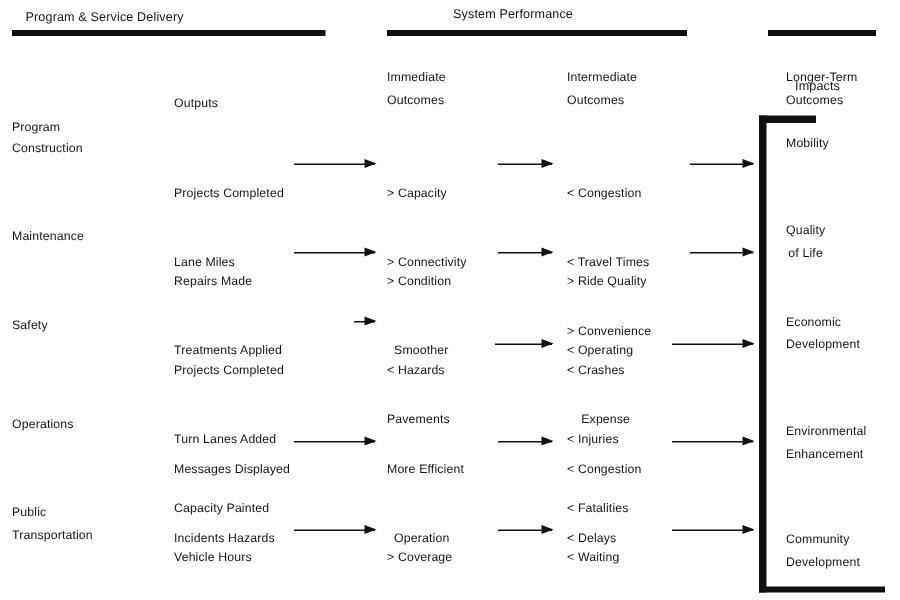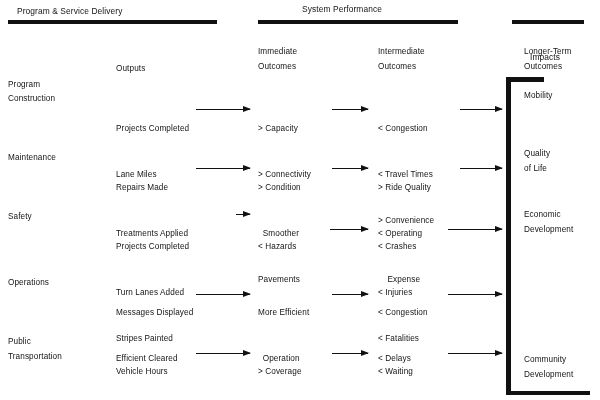--- a/index.html
+++ b/index.html
@@ -126,61 +126,63 @@
     <div>  Smoother</div>
     <div>Pavements</div>
   </div>
   <div class="arrow" style="left:332px; top:167.5px; width:36px;"></div>
   <div class="col-stack" style="left:378px; top:150px;">
     <div>&gt; Ride Quality</div>
     <div>&lt; Operating</div>
     <div>    Expense</div>
   </div>
   <div class="arrow" style="left:460px; top:167.5px; width:42px;"></div>
-  <div class="col-stack" style="left:524px; top:146px;">Quality
+  <div class="col-stack" style="left:524px; top:146px;text-align:center;">Quality
 of Life</div>
 
   <div class="col-stack" style="left:8px; top:209px;">Safety</div>
   <div class="col-stack" style="left:116px; top:209px;">
     <div>Projects Completed</div>
     <div>Turn Lanes Added</div>
-    <div>Stripes Painted</div>
+    <div>Capacity Painted</div>
   </div>
   <div class="arrow" style="left:236px; top:213.5px; width:14px;"></div>
   <div class="col-stack" style="left:258px; top:209px;">
     <div>&lt; Hazards</div>
   </div>
   <div class="arrow" style="left:330px; top:228.5px; width:38px;"></div>
   <div class="col-stack" style="left:378px; top:209px;">
     <div>&lt; Crashes</div>
     <div>&lt; Injuries</div>
     <div>&lt; Fatalities</div>
   </div>
   <div class="arrow" style="left:448px; top:228.5px; width:54px;"></div>
   <div class="col-stack" style="left:524px; top:207px;">Economic
 Development</div>
 
   <div class="col-stack" style="left:8px; top:275px;text-align:right;">Operations</div>
   <div class="col-stack" style="left:116px; top:275px;">
     <div>Messages Displayed</div>
-    <div>Efficient Cleared</div>
+    <div>Incidents Hazards</div>
     <div>Signals Timed</div>
   </div>
   <div class="arrow" style="left:196px; top:293.5px; width:54px;"></div>
   <div class="col-stack" style="left:258px; top:275px;">
     <div>More Efficient</div>
     <div>  Operation</div>
   </div>
   <div class="arrow" style="left:332px; top:293.5px; width:36px;"></div>
   <div class="col-stack" style="left:378px; top:275px;">
     <div>&lt; Congestion</div>
     <div>&lt; Delays</div>
     <div>&lt; Crashes</div>
   </div>
   <div class="arrow" style="left:448px; top:293.5px; width:54px;"></div>
+  <div class="col-stack" style="left:524px; top:280px;">Environmental
+Enhancement</div>
 
   <div class="col-stack" style="left:8px; top:334px;">Public
 Transportation</div>
   <div class="col-stack" style="left:116px; top:334px;">
     <div>Vehicle Hours</div>
     
     
   </div>
   <div class="arrow" style="left:196px; top:352.5px; width:54px;"></div>
   <div class="col-stack" style="left:258px; top:334px;">

